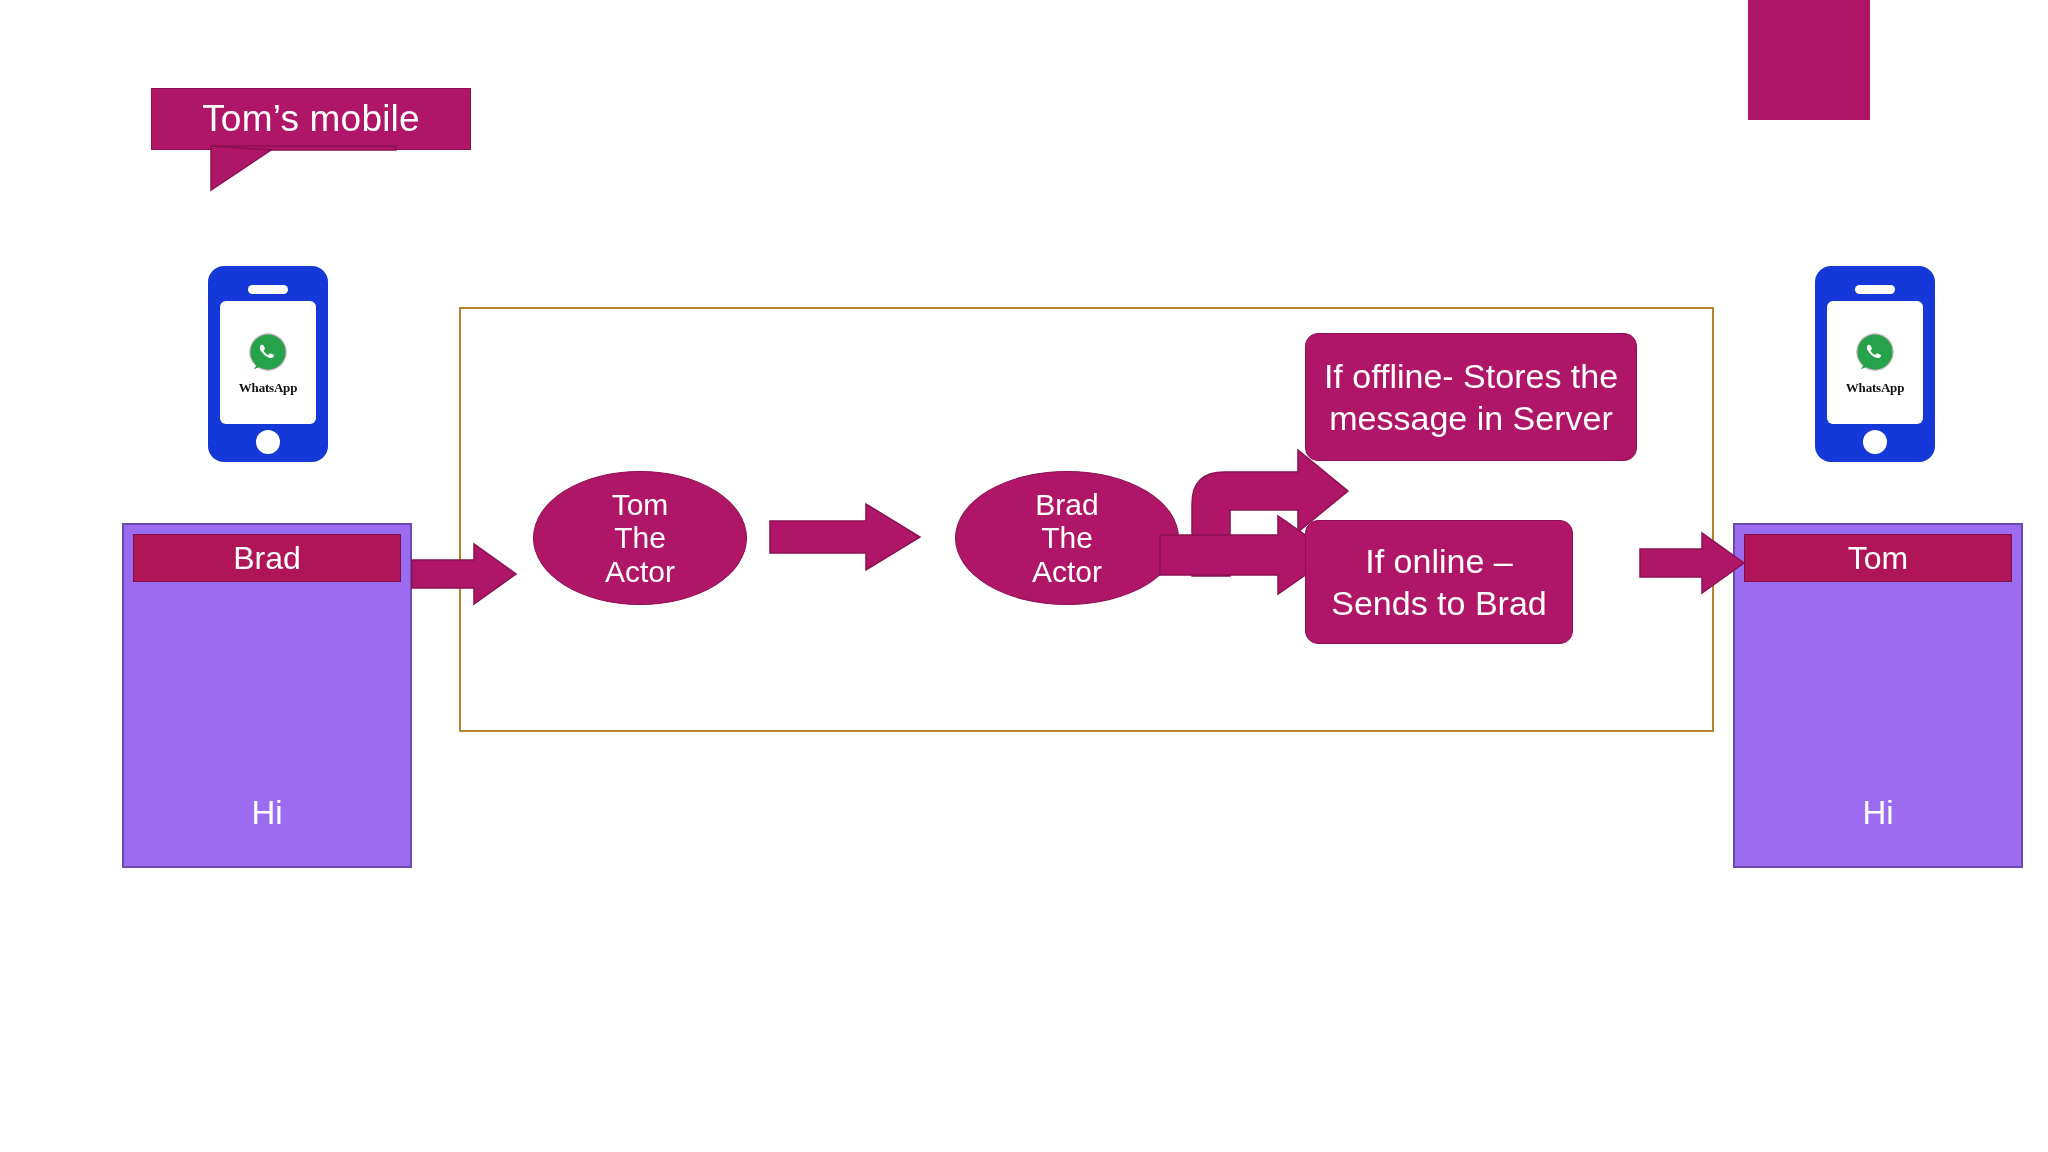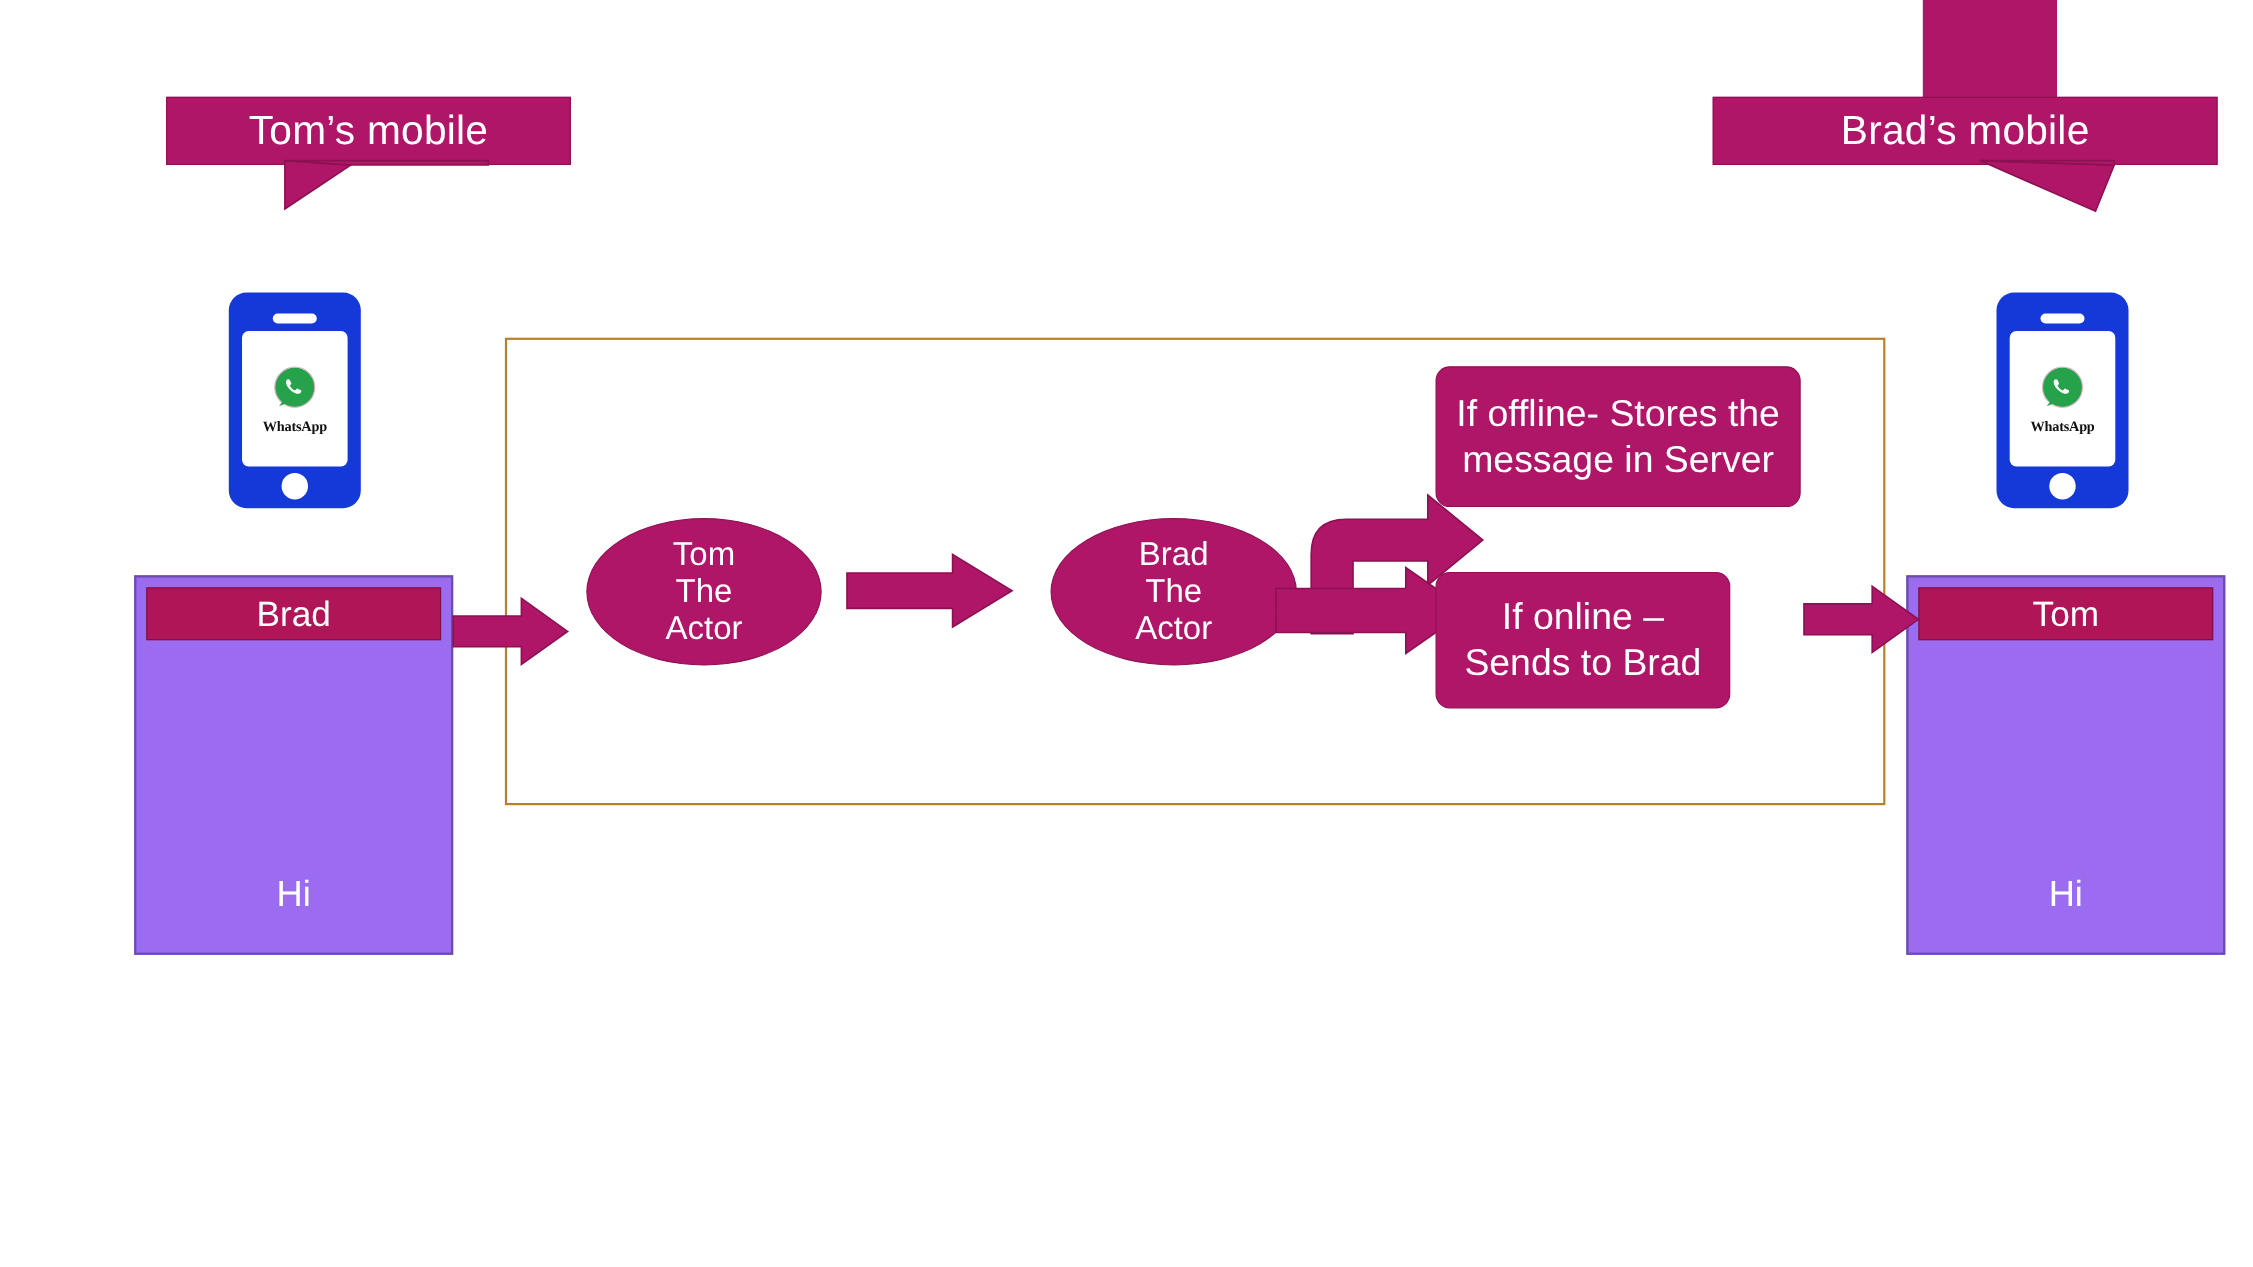--- a/index.html
+++ b/index.html
@@ -4,21 +4,21 @@
 <style>
   html,body{margin:0;padding:0;background:#ffffff;}
   body{width:2048px;height:1152px;overflow:hidden;
        font-family:"Liberation Sans","DejaVu Sans",sans-serif;}
   #stage{position:relative;width:2048px;height:1152px;background:#ffffff;}
 
   
   .abs{position:absolute;}
 
   
-  .callout{position:absolute;padding-left:48px;}
+  .callout{position:absolute;}
   .callout .body{
     position:absolute;left:0;top:0;width:100%;height:100%;
     background:#B01667;border:1.5px solid #8C1152;box-sizing:border-box;
   }
   .callout .label{
     position:absolute;left:0;top:0;width:100%;height:100%;
     display:flex;align-items:center;justify-content:center;
     color:#ffffff;font-size:37px;font-weight:400;letter-spacing:.2px;
     z-index:3;
   }
@@ -100,28 +100,20 @@
 
   <div class="callout" style="left:151px;top:88px;width:320px;height:62px;">
     <svg width="320" height="140" viewBox="0 0 320 140">
       <path d="M 60 58 L 60 102 L 120 62 Z" fill="#B01667" stroke="#8C1152" stroke-width="1.5"></path>
       <path d="M 60 58 L 245 58 L 245 62 L 120 62 Z" fill="#B01667" stroke="#8C1152" stroke-width="1.5"></path>
     </svg>
     <div class="body"></div>
     <div class="label">Tom’s mobile</div>
   </div>
 
-  <div class="callout" style="left:1557px;top:88px;width:411px;height:62px;">
-    <svg width="411" height="150" viewBox="0 0 411 150">
-      <path d="M 195 58 L 300 104 L 317 62 Z" fill="#B01667" stroke="#8C1152" stroke-width="1.5"></path>
-      <path d="M 195 58 L 317 58 L 317 62 Z" fill="#B01667" stroke="#8C1152" stroke-width="1.5"></path>
-    </svg>
-    <div class="body"></div>
-    <div class="label">Brad’s mobile</div>
-  </div>
 
   <div class="phone" style="left:208px;top:266px;width:120px;height:196px;">
     <div class="shell"></div>
     <div class="speaker"></div>
     <div class="screen">
       <svg class="wa-glyph" viewBox="0 0 48 48">
         <circle cx="24" cy="23" r="19" fill="#25A24A" stroke="#D8B8C8" stroke-width="1.2"></circle>
         <path d="M9 41 L15 33 L19 37 Z" fill="#25A24A"></path>
         <path d="M18.2 15.5 c-0.9-0.3-1.6 0.1-2.1 0.9 -0.9 1.6-0.6 3.9 1.2 6.4 1.9 2.7 4.5 4.8 7.3 5.9 2.3 0.9 4 0.7 5-0.4 0.5-0.6 0.7-1.4 0.5-2 -0.1-0.3-0.3-0.5-0.7-0.7 l-2.6-1.2 c-0.4-0.2-0.8-0.1-1.1 0.2 l-1 1.1 c-0.2 0.2-0.5 0.3-0.8 0.2 -1.5-0.6-3.4-2.3-4.4-4.1 -0.2-0.3-0.1-0.6 0.1-0.8 l0.9-0.9 c0.3-0.3 0.4-0.7 0.2-1 l-1.2-2.6 c-0.1-0.3-0.3-0.5-0.6-0.6 z" fill="#FFFFFF"></path>
       </svg>

